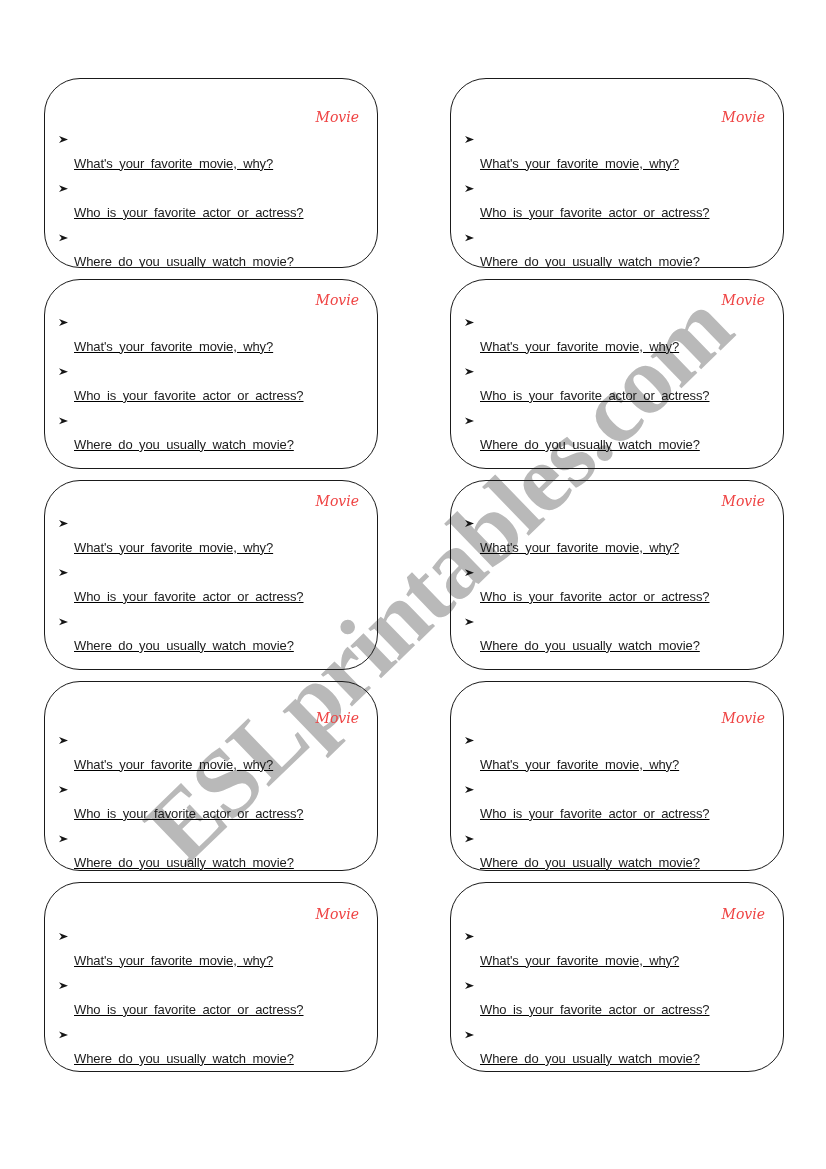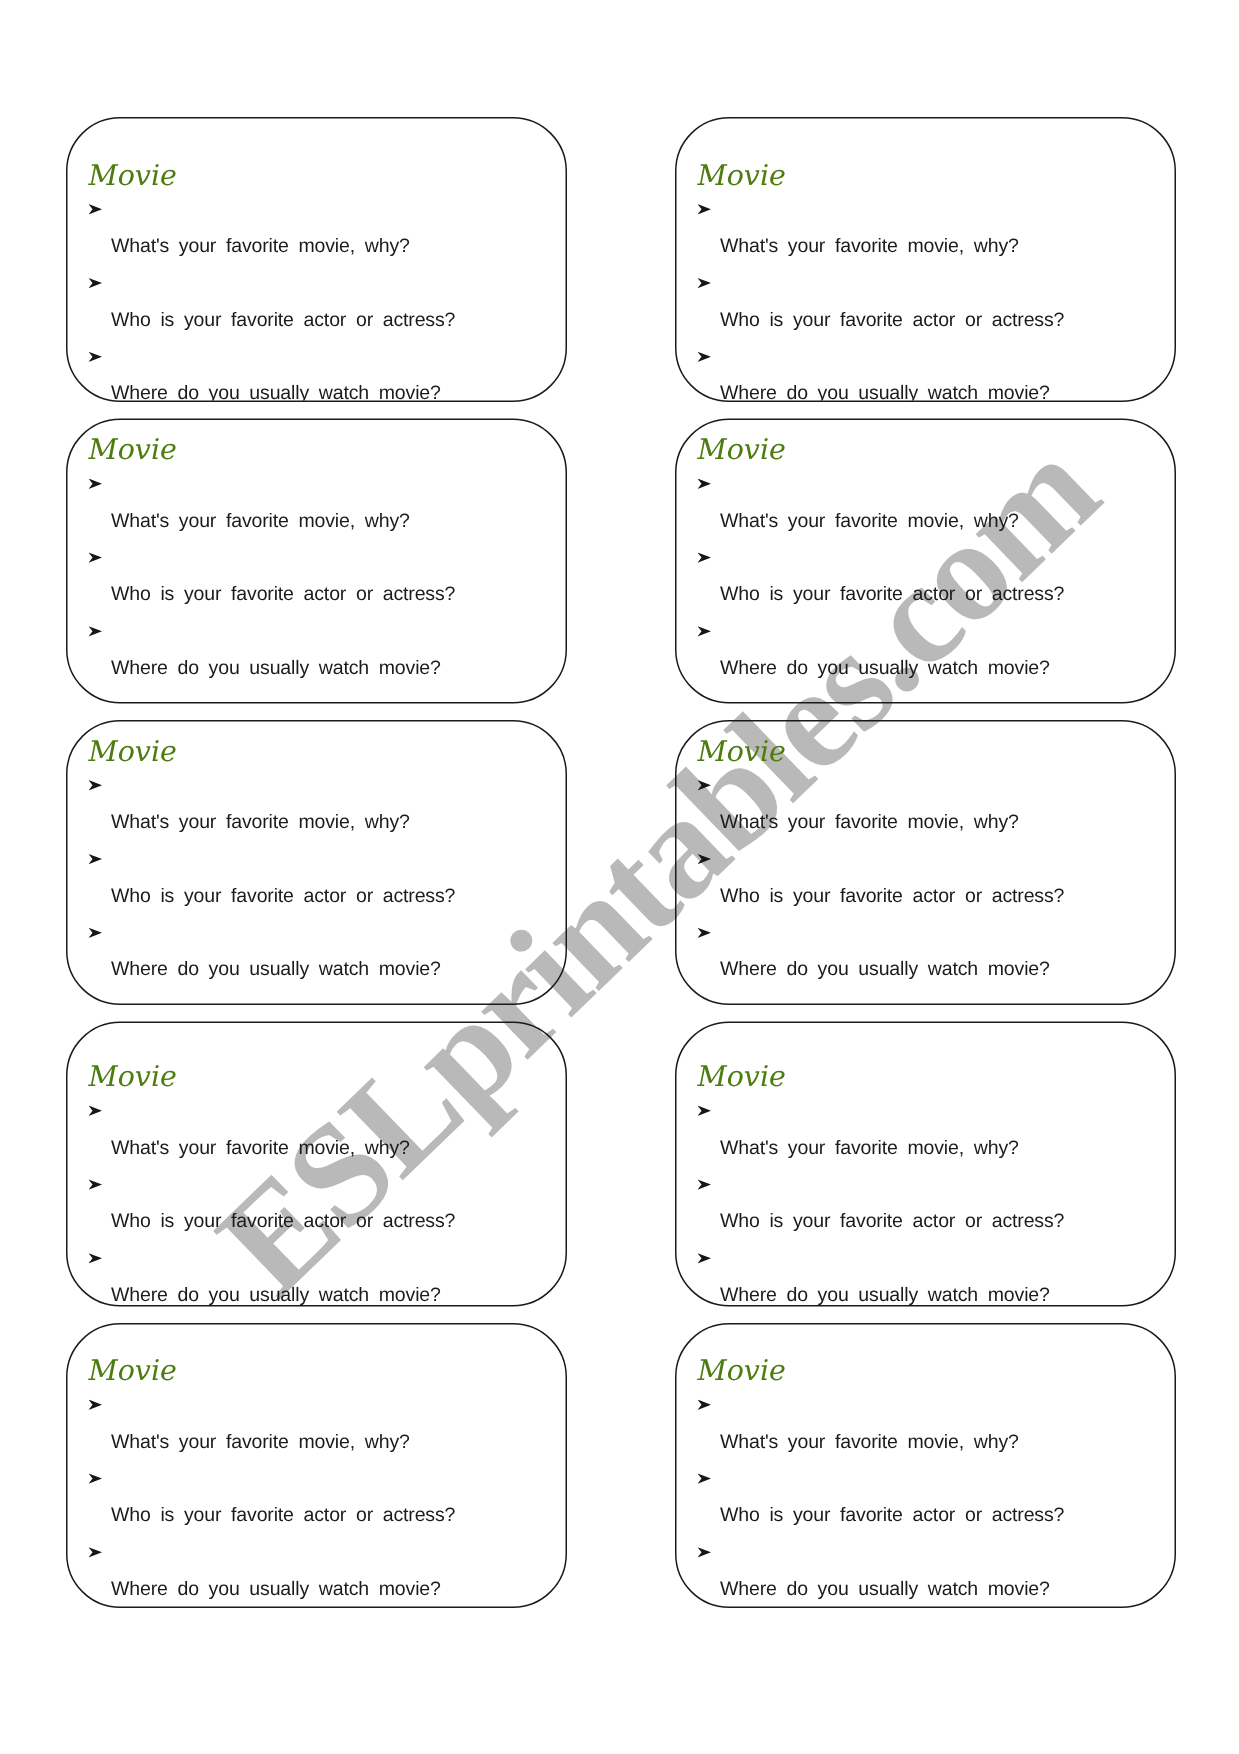--- a/index.html
+++ b/index.html
@@ -48,30 +48,30 @@
     padding: 10px 18px 0 14px;
   }
   
   .card.pt-a { padding-top: 28px; }  
   .card.pt-b { padding-top: 10px; }  
   .card.pt-c { padding-top: 26px; }  
   .card.pt-d { padding-top: 21px; }  
 
   .card-title {
     height: 20px; line-height: 20px;
-    text-align: left;
+    text-align: right;
     font-family: "DejaVu Serif", serif;
     font-style: italic;
-    font-size: 19px;
-    color: #4d7c0f;
+    font-size: 14px;
+    color: #ef4444;
   }
 
   .q-list {
     list-style: none;
-    margin: 0; padding: 0;
+    margin: 0; padding: 0; text-decoration: underline;
   }
   .q-item {
     position: relative;
     padding-left: 15px;
     font-size: 13px;
     line-height: 24.6px;
     letter-spacing: -0.1px;
     word-spacing: 3px;
     color: #1b1b1b;
     white-space: pre-line;

